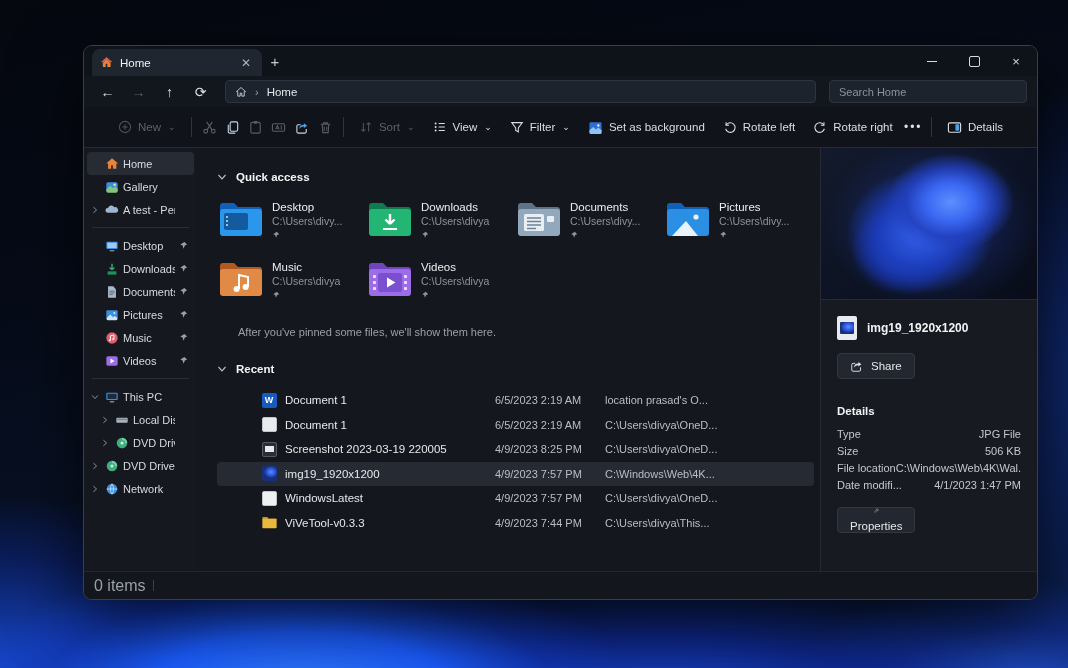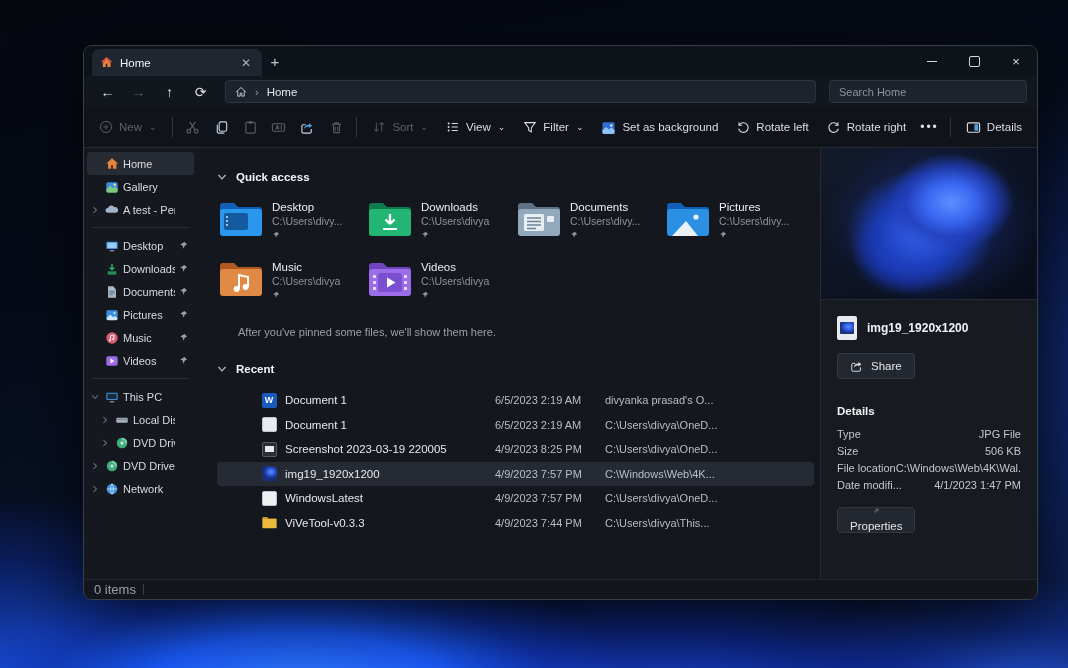--- a/index.html
+++ b/index.html
@@ -43,21 +43,21 @@
                 border-radius:4px; display:flex; align-items:center; padding:0 9px; gap:8px; }
   .addr-chev { color:#9aa0a8; font-size:11px; }
   .addr-text { color:#e4e7ea; font-size:11.5px; }
   .searchbox { width:198px; height:23px; background:#1d232c; border:1px solid #2d343e; border-radius:4px;
                display:flex; align-items:center; padding:0 9px; }
   .searchbox input { background:transparent; border:none; outline:none; color:#dfe3e7; width:100%;
                      font-family:inherit; font-size:11px; }
   .searchbox input::placeholder { color:#8d939c; }
   
   .toolbar { height:41px; background:#10141a; border-bottom:1px solid #262b33; display:flex;
-             align-items:center; padding:0 6px; flex:none; }
+             align-items:center; padding:0 25px; flex:none; }
   .tbtn { display:flex; align-items:center; gap:6px; padding:0 9px; height:30px; border-radius:4px;
           color:#dbdee3; white-space:nowrap; }
   .tbtn.dim { color:#5b616b; }
   .tbtn.dim svg { opacity:.45; }
   .tbtn .cd { font-size:9px; margin-left:1px; }
   .tsep { width:1px; height:20px; background:#30353d; margin:0 6px; flex:none; }
   .tb-spring { flex:1; }
   .iconbtn { width:34px; height:30px; display:flex; align-items:center; justify-content:center; border-radius:4px; }
   .iconbtn.dim svg { opacity:.4; }
   .dots { color:#dbdee3; letter-spacing:2px; font-size:12px; }
@@ -118,22 +118,22 @@
   .dfname { font-size:12px; font-weight:700; color:#f0f2f4; }
   .btn { display:inline-flex; align-items:center; gap:7px; height:26px; padding:0 12px;
          background:#23272f; border:1px solid #33383f; border-radius:4px; color:#e4e7ea; font-size:11.5px; }
   .sharebtn { margin:13px 0 0 16px; align-self:flex-start;justify-content:center; }
   .dtitle { font-weight:700; font-size:11.5px; color:#f0f2f4; margin:26px 16px 8px 16px; }
   .frow { display:flex; padding:2.5px 16px; font-size:11px; }
   .flabel { color:#c3c7cd; flex:none; }
   .fvalue { flex:1; text-align:right; color:#c3c7cd; white-space:nowrap; overflow:hidden; }
   .propsbtn { margin:14px 0 0 16px; align-self:flex-start;flex-direction:column; }
   
-  .statusbar { height:20px; flex:none; background:#13161c; display:flex; align-items:center;
-               padding:0 10px; gap:7px; color:#9aa0a8; font-size:13px; border-top:1px solid #22262d; }
+  .statusbar { height:28px; flex:none; background:#13161c; display:flex; align-items:center;
+               padding:0 10px; gap:7px; color:#9aa0a8; font-size:16px; border-top:1px solid #22262d; }
   .sbsep { width:1px; height:11px; background:#3a3f47; }
   svg { display:block; }
 </style>
 </head>
 <body>
 
 <div class="window">
 
   <div class="tabbar">
     <div class="tab">
@@ -652,21 +652,21 @@
         <span class="htxt">Recent</span>
       </div>
 
       <div class="rows">
         <div class="rrow">
           <span class="ricon">
               <span class="mi mi-word">W</span>
             </span>
           <span class="rname">Document 1</span>
           <span class="rdate">6/5/2023 2:19 AM</span>
-          <span class="rpath">divyanka prasad's O...</span>
+          <span class="rpath">location prasad's O...</span>
         </div>
         <div class="rrow">
           <span class="ricon">
               <span class="mi mi-doc"></span>
             </span>
           <span class="rname">Document 1</span>
           <span class="rdate">6/5/2023 2:19 AM</span>
           <span class="rpath">C:\Users\divya\OneD...</span>
         </div>
         <div class="rrow">

